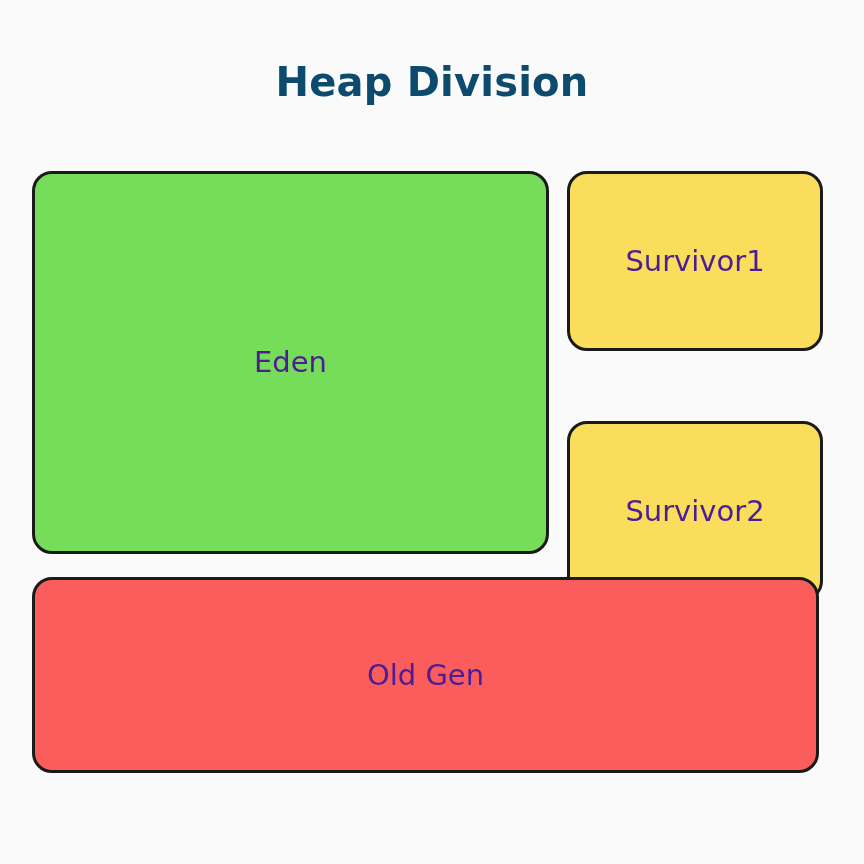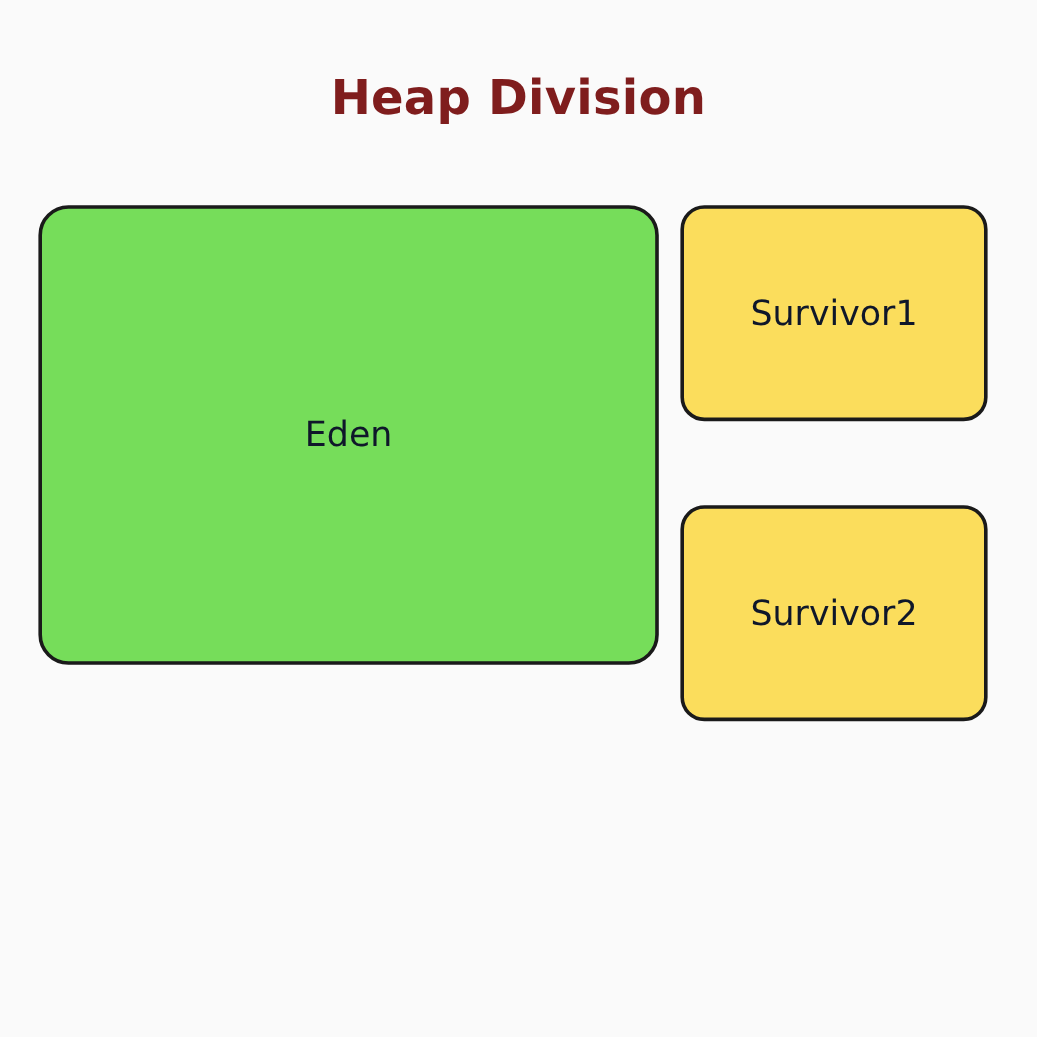--- a/index.html
+++ b/index.html
@@ -21,48 +21,47 @@
   }
   .diagram-title {
     position: absolute;
     left: 0;
     top: 62px;
     width: 864px;
     text-align: center;
     font-family: "DejaVu Sans", sans-serif;
     font-size: 40px;
     font-weight: bold;
-    color: #7f1d1d;
+    color: #0c4a6e;
     letter-spacing: 0.2px;
     line-height: 1;
   }
   .region {
     position: absolute;
     box-sizing: border-box;
     border: 3px solid #1a1a1a;
     border-radius: 20px;
     display: flex;
     align-items: center;
     justify-content: center;
   }
   .region-label {
     font-family: "DejaVu Sans", sans-serif;
     font-size: 29px;
     font-weight: normal;
-    color: #0f172a;
+    color: #4c1d95;
     line-height: 1;
     text-align: right;
     user-select: none;
   }
   #region-eden {
     left: 32px;
     top: 171px;
     width: 517px;
     height: 383px;
-    border-radius: 25px;
   }
   #region-survivor1 {
     left: 567px;
     top: 171px;
     width: 256px;
     height: 180px;
   }
   #region-survivor2 {
     left: 567px;
     top: 374px;
@@ -88,14 +87,17 @@
   </div>
 
   <div class="region" id="region-survivor1" style="background-color: rgb(251, 221, 92); border-color: rgb(26, 26, 26);">
     <span class="region-label">Survivor1</span>
   </div>
 
   <div class="region" id="region-survivor2" style="background-color: rgb(251, 221, 92); border-color: rgb(26, 26, 26); margin-top: 47px;">
     <span class="region-label">Survivor2</span>
   </div>
 
+  <div class="region" id="region-oldgen" style="background-color: rgb(251, 92, 92); border-color: rgb(26, 26, 26);">
+    <span class="region-label">Old Gen</span>
+  </div>
 
 </div>
 
 </body></html>

